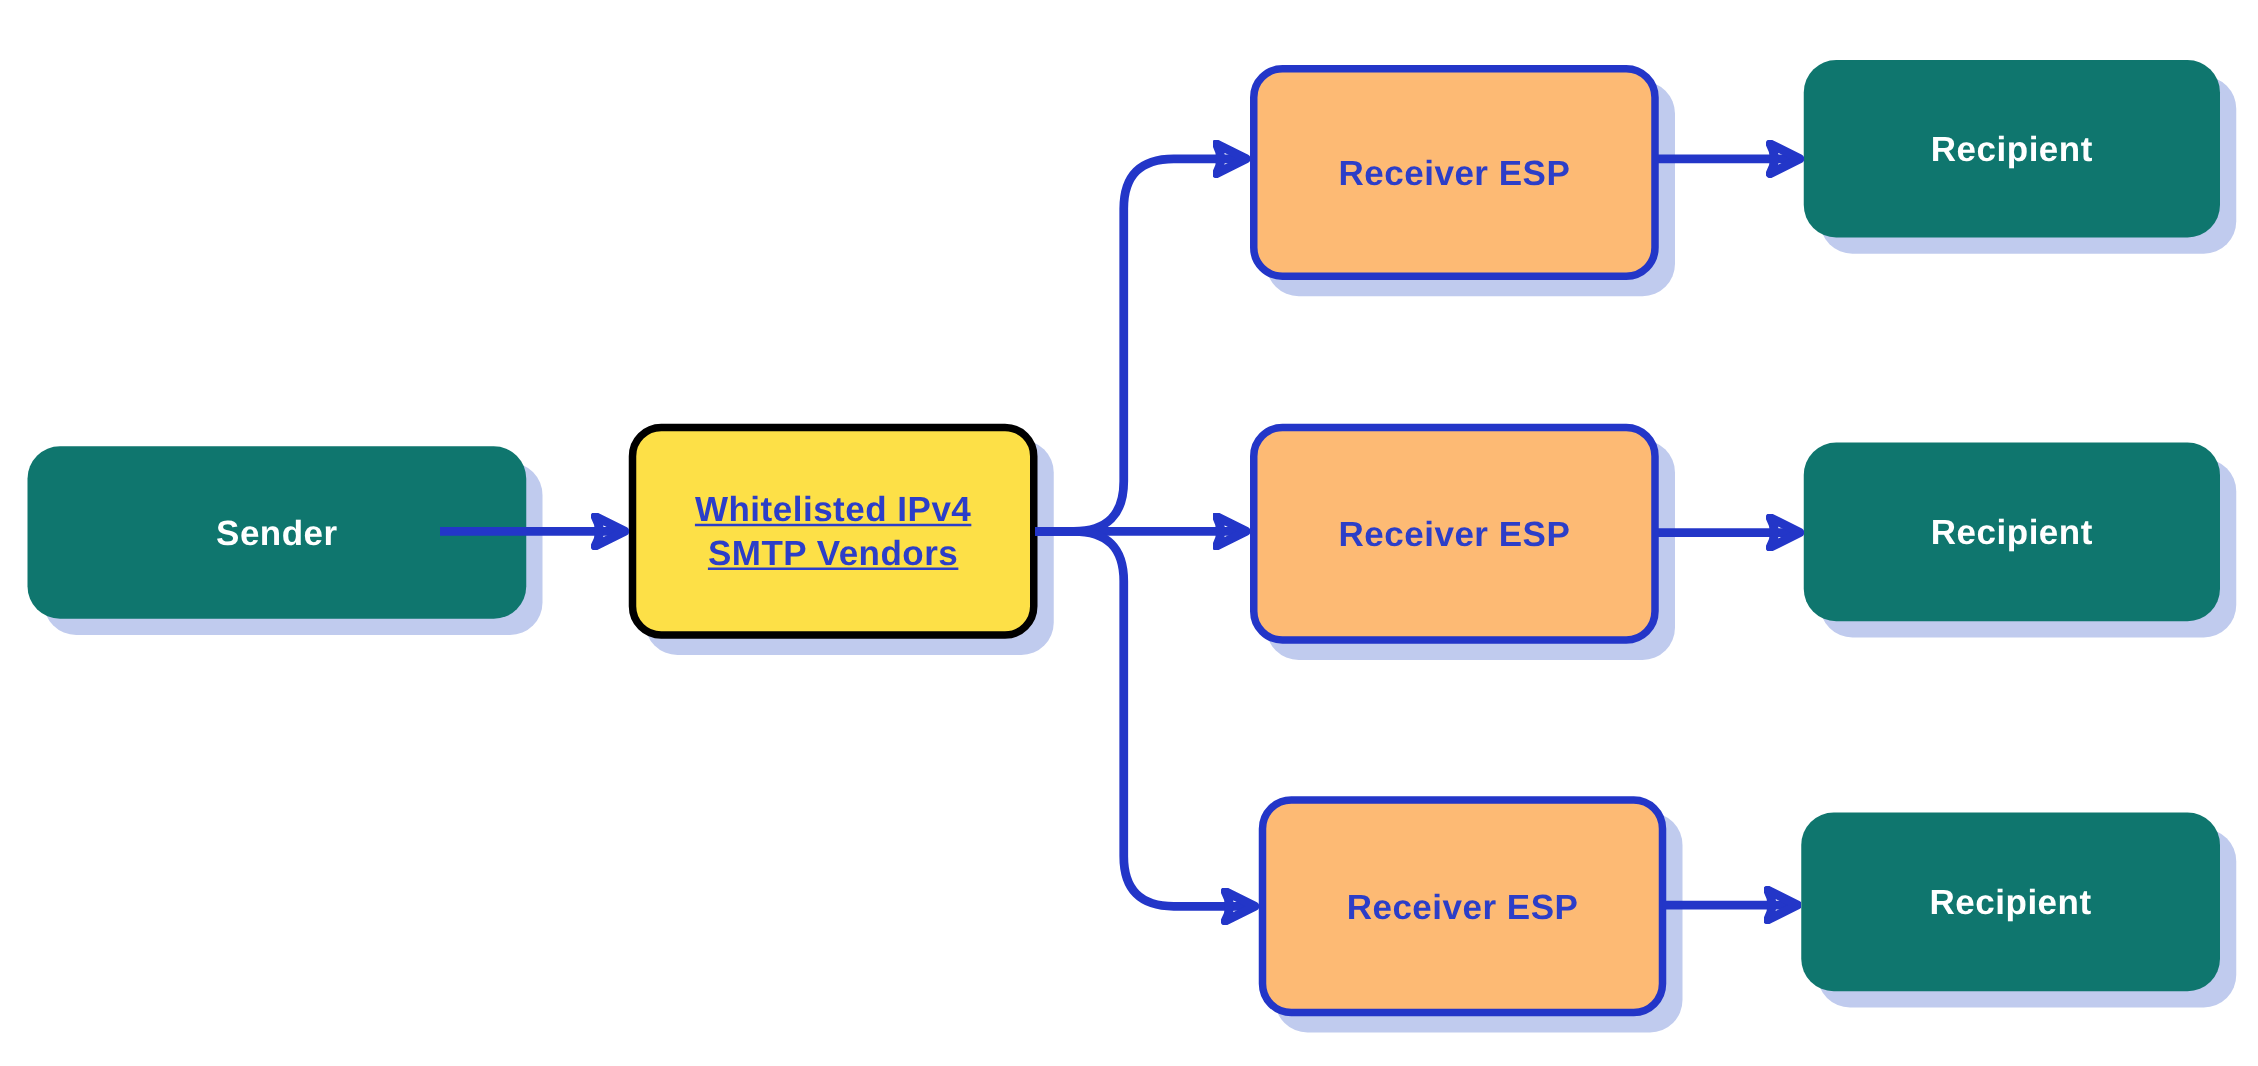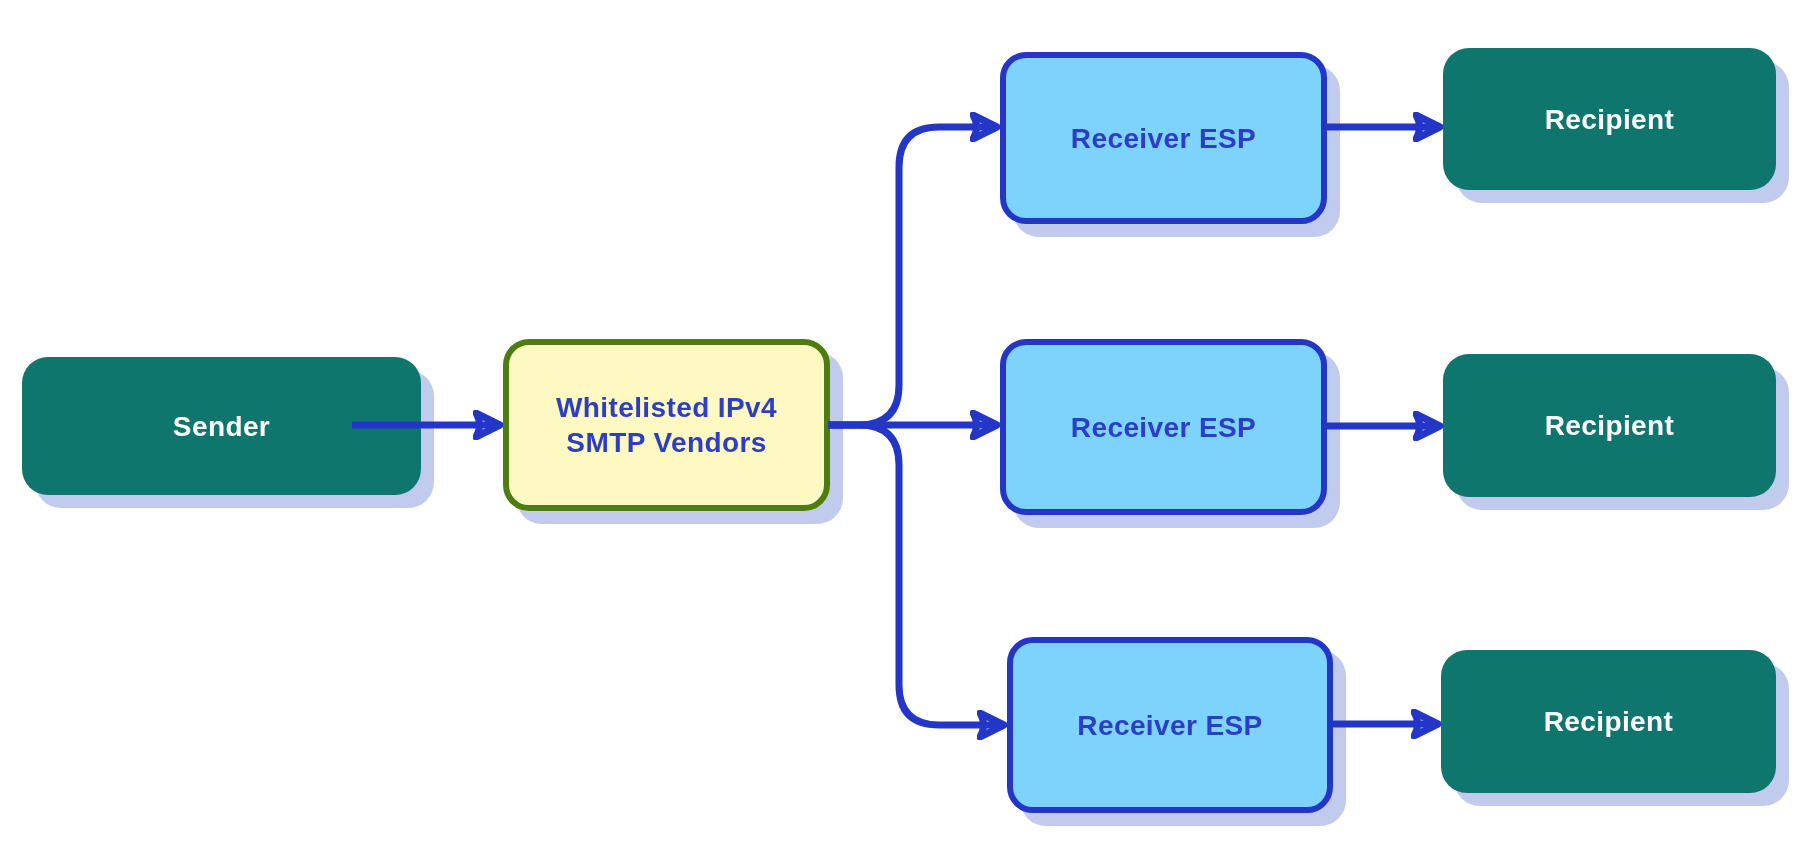--- a/index.html
+++ b/index.html
@@ -16,22 +16,22 @@
     display:flex;align-items:center;justify-content:center;
     text-align:center;
     font-weight:700;
     font-size:28px;
     letter-spacing:.4px;
     border-radius:26px;
     box-shadow:13px 13px 0 #c0cbee;
   }
   .node .label{white-space:pre-line;line-height:35px;}
   .solid{background:#0f766e;color:#ffffff;}
-  .outline{background:#7dd3fc;border:6px solid #2336c8;color:#2c3ec8;}
-  .tint{background:#fef9c3;border:6px solid #4d7c0f;color:#2c3ec8;}
+  .outline{background:#fdba74;border:6px solid #2336c8;color:#2c3ec8;}
+  .tint{background:#fde047;border:6px solid #000000;color:#2c3ec8;text-decoration:underline;}
 
   
   #node-sender            {left:22px;  top:357px; width:399px; height:138px;}
   #node-smtp-vendors      {left:503px; top:339px; width:327px; height:172px;}
   #node-receiver-esp-top  {left:1000px;top:52px;  width:327px; height:172px;}
   #node-receiver-esp-mid  {left:1000px;top:339px; width:327px; height:176px;}
   #node-receiver-esp-bot  {left:1007px;top:637px; width:326px; height:176px;}
   #node-recipient-top     {left:1443px;top:48px;  width:333px; height:142px;}
   #node-recipient-mid     {left:1443px;top:354px; width:333px; height:143px;}
   #node-recipient-bot     {left:1441px;top:650px; width:335px; height:143px;}

